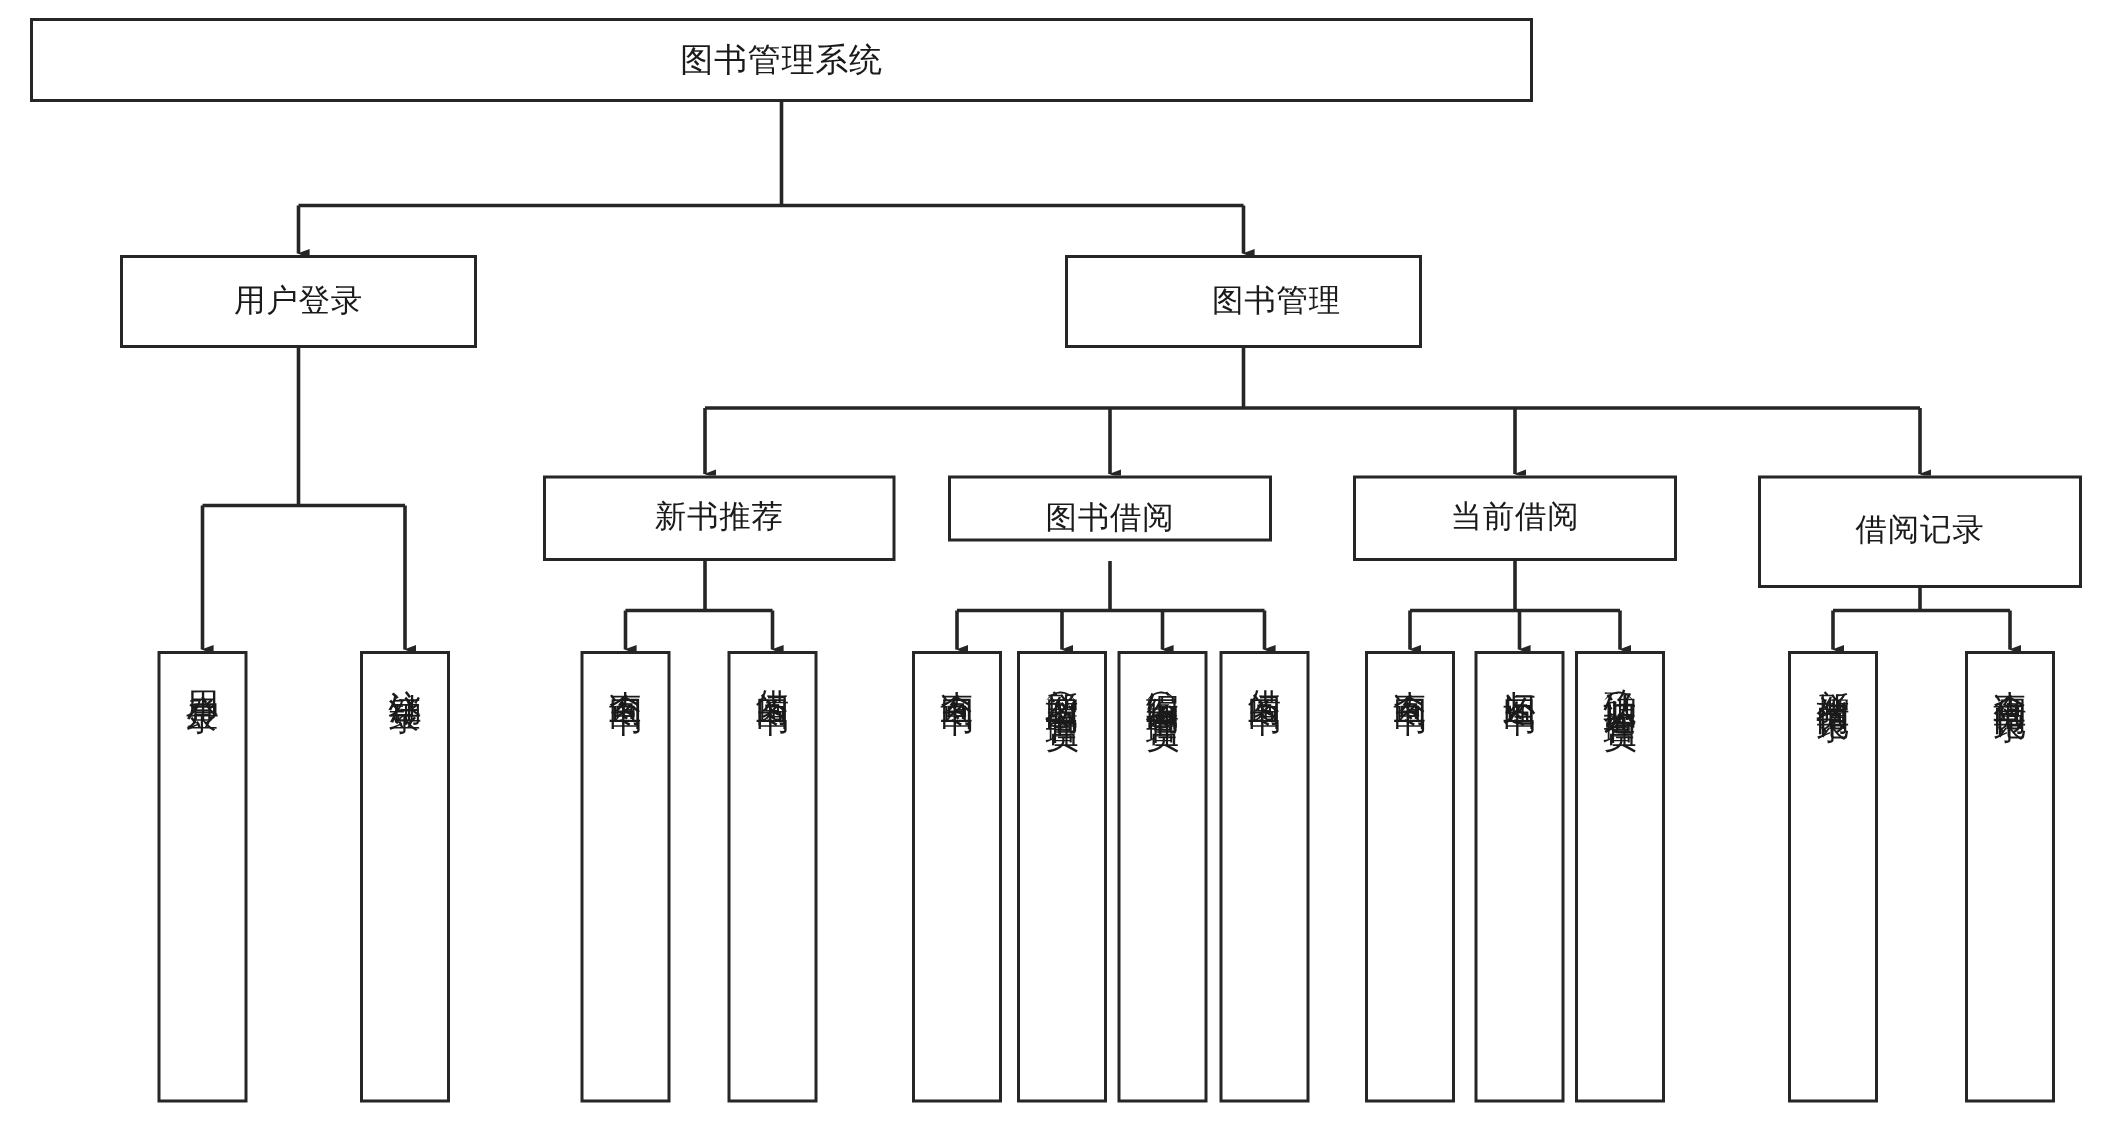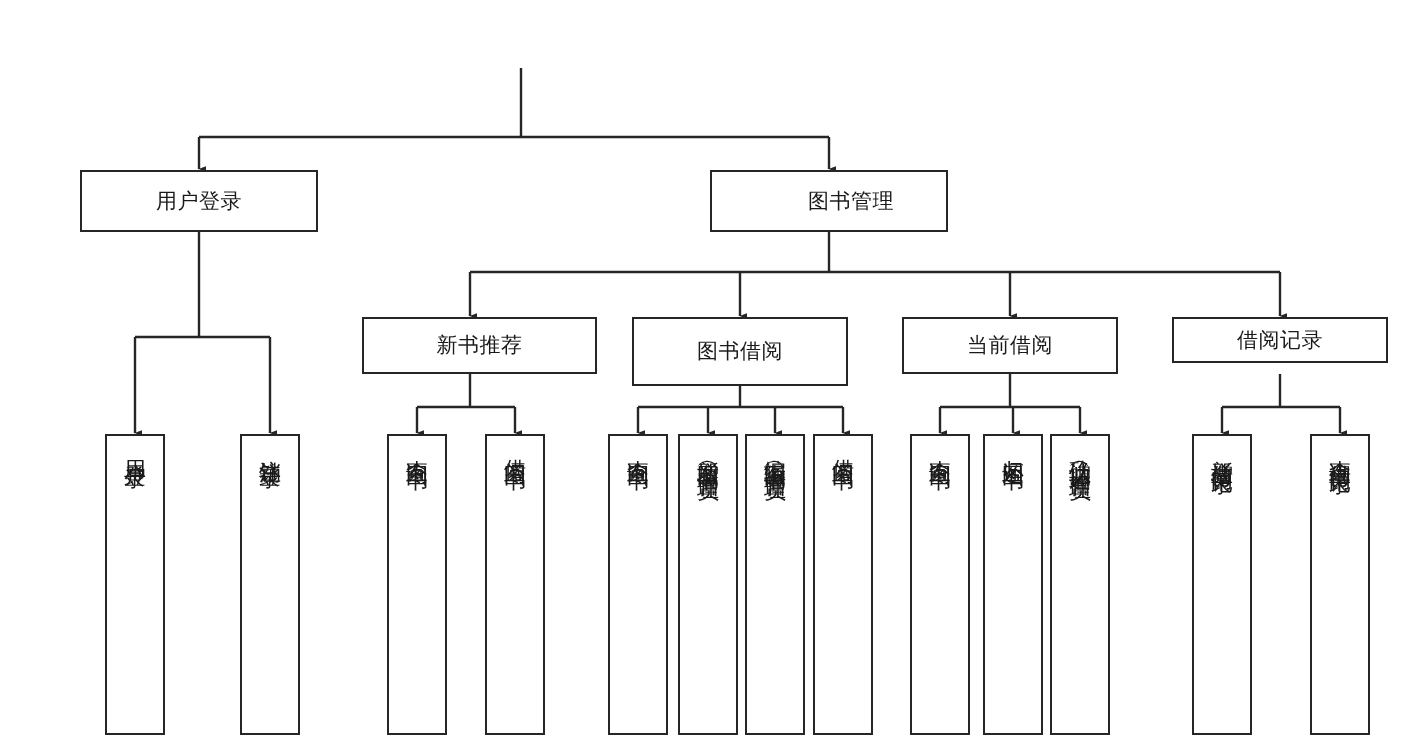--- a/index.html
+++ b/index.html
@@ -117,38 +117,41 @@
         <line x1="940" y1="407" x2="940" y2="433" marker-end="url(#arrowhead)"></line>
         <line x1="1013" y1="407" x2="1013" y2="433" marker-end="url(#arrowhead)"></line>
         <line x1="1080" y1="407" x2="1080" y2="433" marker-end="url(#arrowhead)"></line>
         <line x1="1280" y1="374" x2="1280" y2="407"></line>
         <line x1="1222" y1="407" x2="1340" y2="407"></line>
         <line x1="1222" y1="407" x2="1222" y2="433" marker-end="url(#arrowhead)"></line>
         <line x1="1340" y1="407" x2="1340" y2="433" marker-end="url(#arrowhead)"></line>
       </g>
   </svg>
 
+  <div class="node root horiz" id="node-root" style="left: 20px; top: 12px; width: 1002px; height: 56px;">
+    <span class="node-label">图书管理系统</span>
+  </div>
 
   <div id="node-layer">
       <div class="node horiz" id="node-user-login" style="left: 80px; top: 170px; width: 238px; height: 62px;">
         <span class="node-label">用户登录</span>
       </div>
       <div class="node horiz" id="node-book-manage" style="left: 710px; top: 170px; width: 238px; height: 62px; padding-left: 44px;">
         <span class="node-label">图书管理</span>
       </div>
       <div class="node horiz" id="node-new-book-rec" style="left: 362px; top: 317px; width: 235px; height: 57px;">
         <span class="node-label">新书推荐</span>
       </div>
-      <div class="node horiz" id="node-book-borrow" style="left: 632px; top: 317px; width: 216px; height: 69px;">
+      <div class="node horiz" id="node-book-borrow" style="left: 632px; top: 317px; width: 216px; height: 44px; align-items: flex-end;">
         <span class="node-label">图书借阅</span>
       </div>
       <div class="node horiz" id="node-current-borrow" style="left: 902px; top: 317px; width: 216px; height: 57px; align-items: center;">
         <span class="node-label">当前借阅</span>
       </div>
-      <div class="node horiz" id="node-borrow-record" style="left: 1172px; top: 317px; width: 216px; height: 46px;">
+      <div class="node horiz" id="node-borrow-record" style="left: 1172px; top: 317px; width: 216px; height: 75px;">
         <span class="node-label">借阅记录</span>
       </div>
       <div class="node vert" id="node-leaf-user-login" style="left: 105px; top: 434px; width: 60px; height: 301px;">
         <span class="node-label">用户登录</span>
       </div>
       <div class="node vert" id="node-leaf-logout-login" style="left: 240px; top: 434px; width: 60px; height: 301px;">
         <span class="node-label">注销登录</span>
       </div>
       <div class="node vert" id="node-leaf-query-book-rec" style="left: 387px; top: 434px; width: 60px; height: 301px;">
         <span class="node-label">查询图书</span>

